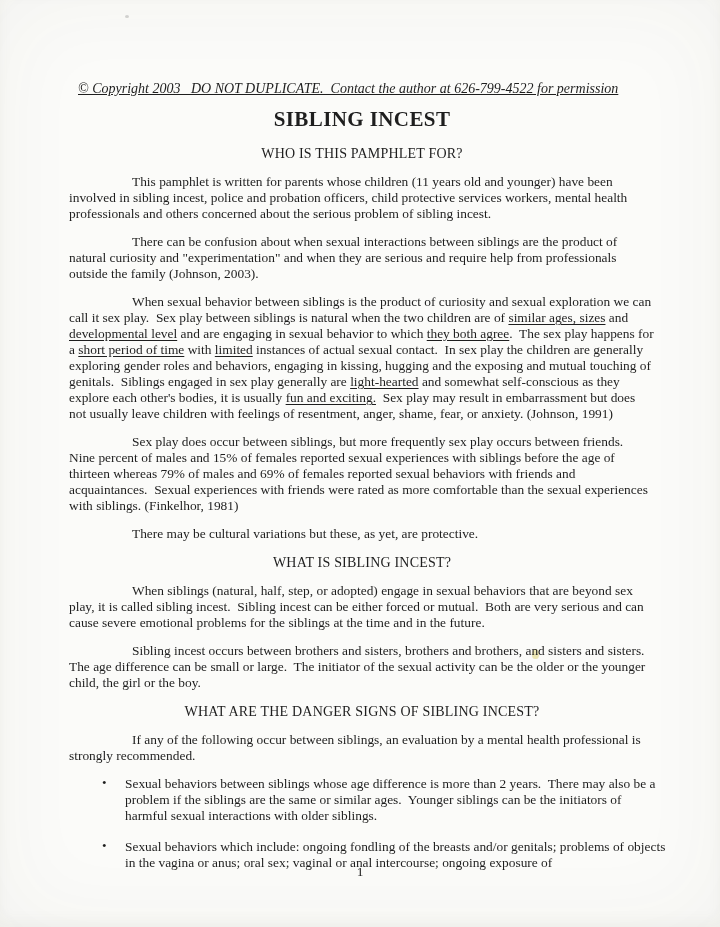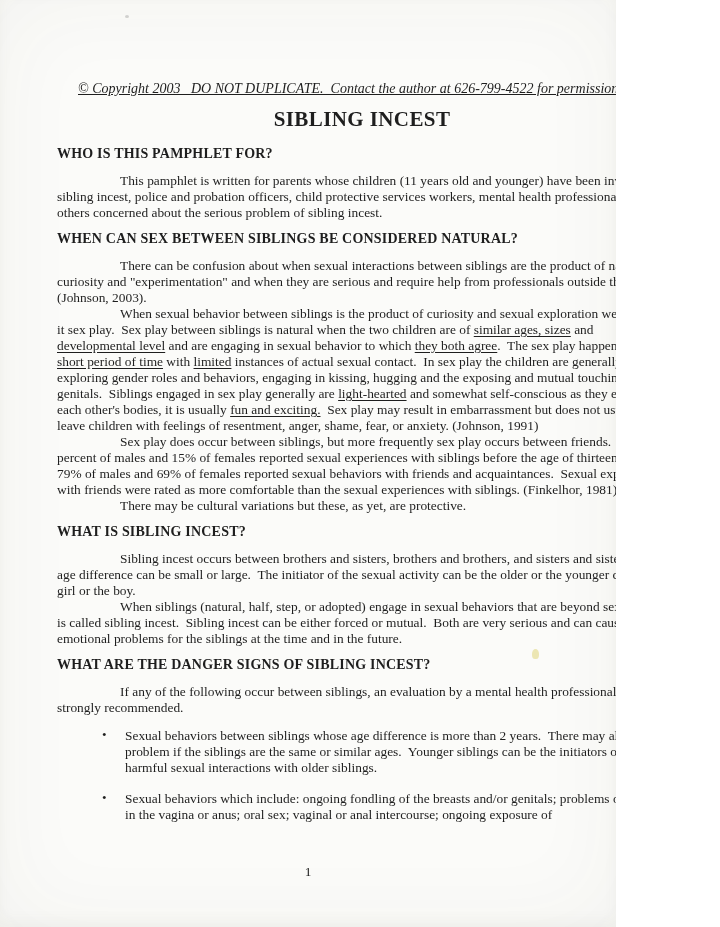--- a/index.html
+++ b/index.html
@@ -1,18 +1,18 @@
 <!DOCTYPE html>
 <html><head>
 <meta charset="utf-8">
 <style>
   html, body { margin: 0; padding: 0; background: #ffffff; }
   .page {
     position: relative;
-    width: 616px;
+    width: 720px;
     height: 927px;
     background: #fbfbf9;
     box-shadow: inset 0 0 90px rgba(70,70,55,0.045), inset 0 -6px 14px rgba(90,90,80,0.05);
     font-family: "Liberation Serif", "DejaVu Serif", serif;
     color: #1e1e1e;
     overflow: hidden;
   }
   .content {
     position: absolute;
     left: 57px;
@@ -32,29 +32,30 @@
     font-size: 21px;
     line-height: 19px;
     font-weight: bold;
     text-align: center;
     letter-spacing: 0.4px;
     margin: 0 0 16px 0;
   }
   h2 {
     font-size: 14px;
     line-height: 17px;
-    font-weight: bold;
+    font-weight: normal;
+    text-align: center;
     letter-spacing: 0.2px;
     margin: 9px 0 11px 0;
   }
   h2.first { margin-top: 11px; }
   p.body {
     font-size: 13.4px;
     line-height: 16px;
-    margin: 0;
+    margin: 12px;
     text-indent: 63px;
     text-align: left;
     white-space: pre-wrap;
   }
   ul.bullets {
     list-style: none;
     margin: 12px 0 0 0;
     padding: 0;
   }
   ul.bullets li {
@@ -101,35 +102,34 @@
   <div class="content">
 
     <div class="copyright">© Copyright 2003   DO NOT DUPLICATE.  Contact the author at 626-799-4522 for permission</div>
 
     <h1>SIBLING INCEST</h1>
 
     <h2 class="first">WHO IS THIS PAMPHLET FOR?</h2>
 
     <p class="body">This pamphlet is written for parents whose children (11 years old and younger) have been involved in sibling incest, police and probation officers, child protective services workers, mental health professionals and others concerned about the serious problem of sibling incest.</p>
 
-    <h2>WHEN CAN SEX BETWEEN SIBLINGS BE CONSIDERED NATURAL?</h2>
 
     <p class="body">There can be confusion about when sexual interactions between siblings are the product of natural curiosity and "experimentation" and when they are serious and require help from professionals outside the family (Johnson, 2003).</p>
 
     <p class="body"><span>When sexual behavior between siblings is the product of curiosity and sexual exploration we can call it sex play.  Sex play between siblings is natural when the two children are of </span><span class="u">similar ages, sizes</span><span> and </span><span class="u">developmental level</span><span> and are engaging in sexual behavior to which </span><span class="u">they both agree</span><span>.  The sex play happens for a </span><span class="u">short period of time</span><span> with </span><span class="u">limited</span><span> instances of actual sexual contact.  In sex play the children are generally exploring gender roles and behaviors, engaging in kissing, hugging and the exposing and mutual touching of genitals.  Siblings engaged in sex play generally are </span><span class="u">light-hearted</span><span> and somewhat self-conscious as they explore each other's bodies, it is usually </span><span class="u">fun and exciting.</span><span>  Sex play may result in embarrassment but does not usually leave children with feelings of resentment, anger, shame, fear, or anxiety. (Johnson, 1991)</span></p>
 
     <p class="body">Sex play does occur between siblings, but more frequently sex play occurs between friends.  Nine percent of males and 15% of females reported sexual experiences with siblings before the age of thirteen whereas 79% of males and 69% of females reported sexual behaviors with friends and acquaintances.  Sexual experiences with friends were rated as more comfortable than the sexual experiences with siblings. (Finkelhor, 1981)</p>
 
     <p class="body">There may be cultural variations but these, as yet, are protective.</p>
 
     <h2>WHAT IS SIBLING INCEST?</h2>
 
+    <p class="body">When siblings (natural, half, step, or adopted) engage in sexual behaviors that are beyond sex play, it is called sibling incest.  Sibling incest can be either forced or mutual.  Both are very serious and can cause severe emotional problems for the siblings at the time and in the future.</p>
+
     <p class="body">Sibling incest occurs between brothers and sisters, brothers and brothers, and sisters and sisters.  The age difference can be small or large.  The initiator of the sexual activity can be the older or the younger child, the girl or the boy.</p>
-
-    <p class="body">When siblings (natural, half, step, or adopted) engage in sexual behaviors that are beyond sex play, it is called sibling incest.  Sibling incest can be either forced or mutual.  Both are very serious and can cause severe emotional problems for the siblings at the time and in the future.</p>
 
     <h2>WHAT ARE THE DANGER SIGNS OF SIBLING INCEST?</h2>
 
     <p class="body">If any of the following occur between siblings, an evaluation by a mental health professional is strongly recommended.</p>
 
     <ul class="bullets">
       <li>
         <span class="dot">•</span>
         <span class="li-text">Sexual behaviors between siblings whose age difference is more than 2 years.  There may also be a problem if the siblings are the same or similar ages.  Younger siblings can be the initiators of harmful sexual interactions with older siblings.</span>
       </li>

